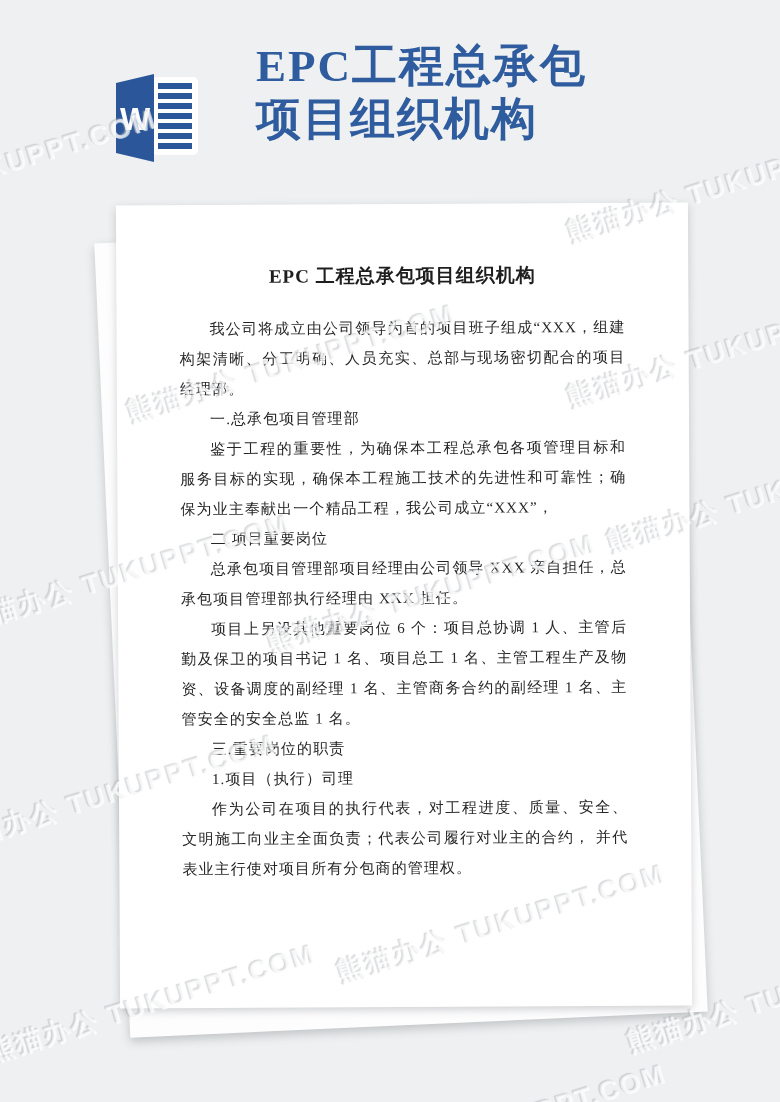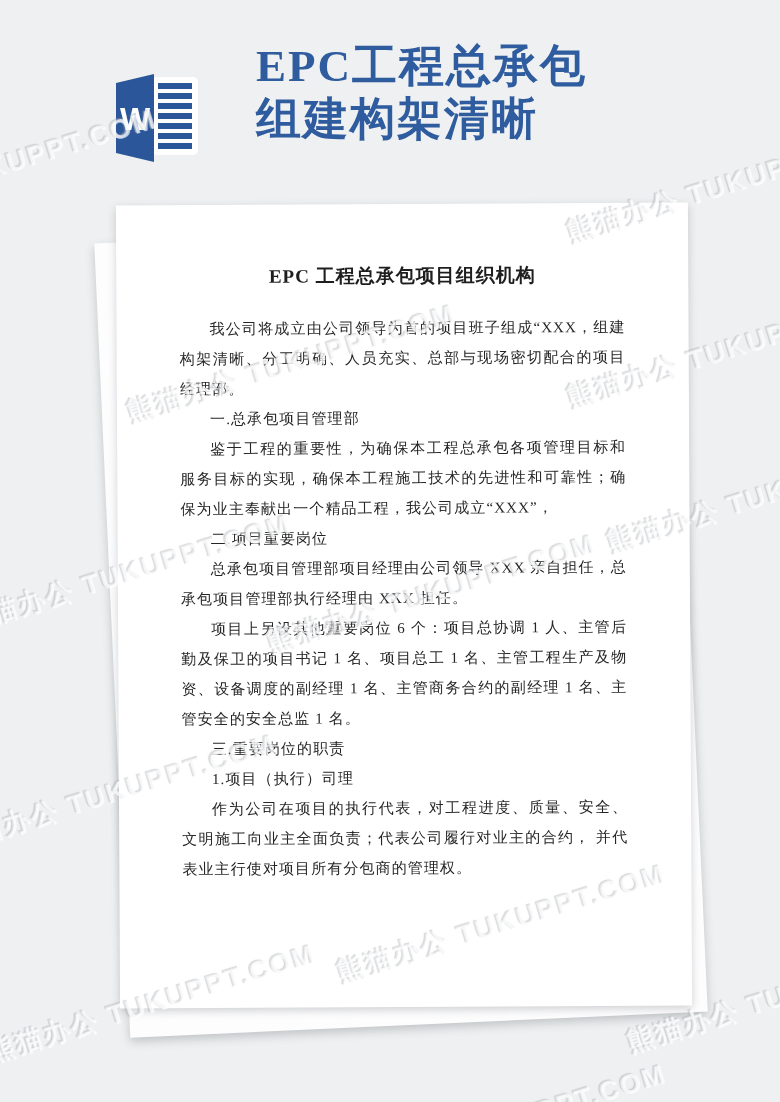--- a/index.html
+++ b/index.html
@@ -88,21 +88,21 @@
         <rect x="50" y="65" width="34" height="6"></rect>
         <rect x="50" y="75" width="34" height="6"></rect>
       </g>
 
       <polygon points="8,15 46,6 46,94 8,85" fill="#2b579a"></polygon>
       <text x="27" y="62" text-anchor="middle" font-family="Liberation Sans, DejaVu Sans, sans-serif" font-size="32" font-weight="bold" fill="#ffffff">W</text>
     </svg>
   </div>
   <div class="header-title">
     <div>EPC工程总承包</div>
-    <div>组建构架清晰</div>
+    <div>项目组织机构</div>
   </div>
 </div>
 
 <div class="sheet sheet-back"></div>
 
 <div class="sheet sheet-front">
   <h1 class="doc-title">EPC 工程总承包项目组织机构</h1>
   <div class="doc-body" id="doc-body">
       <p class="body">我公司将成立由公司领导为首的项目班子组成“XXX，组建构架清晰、分工明确、人员充实、总部与现场密切配合的项目经理部。</p>
       <p class="heading">一.总承包项目管理部</p>

